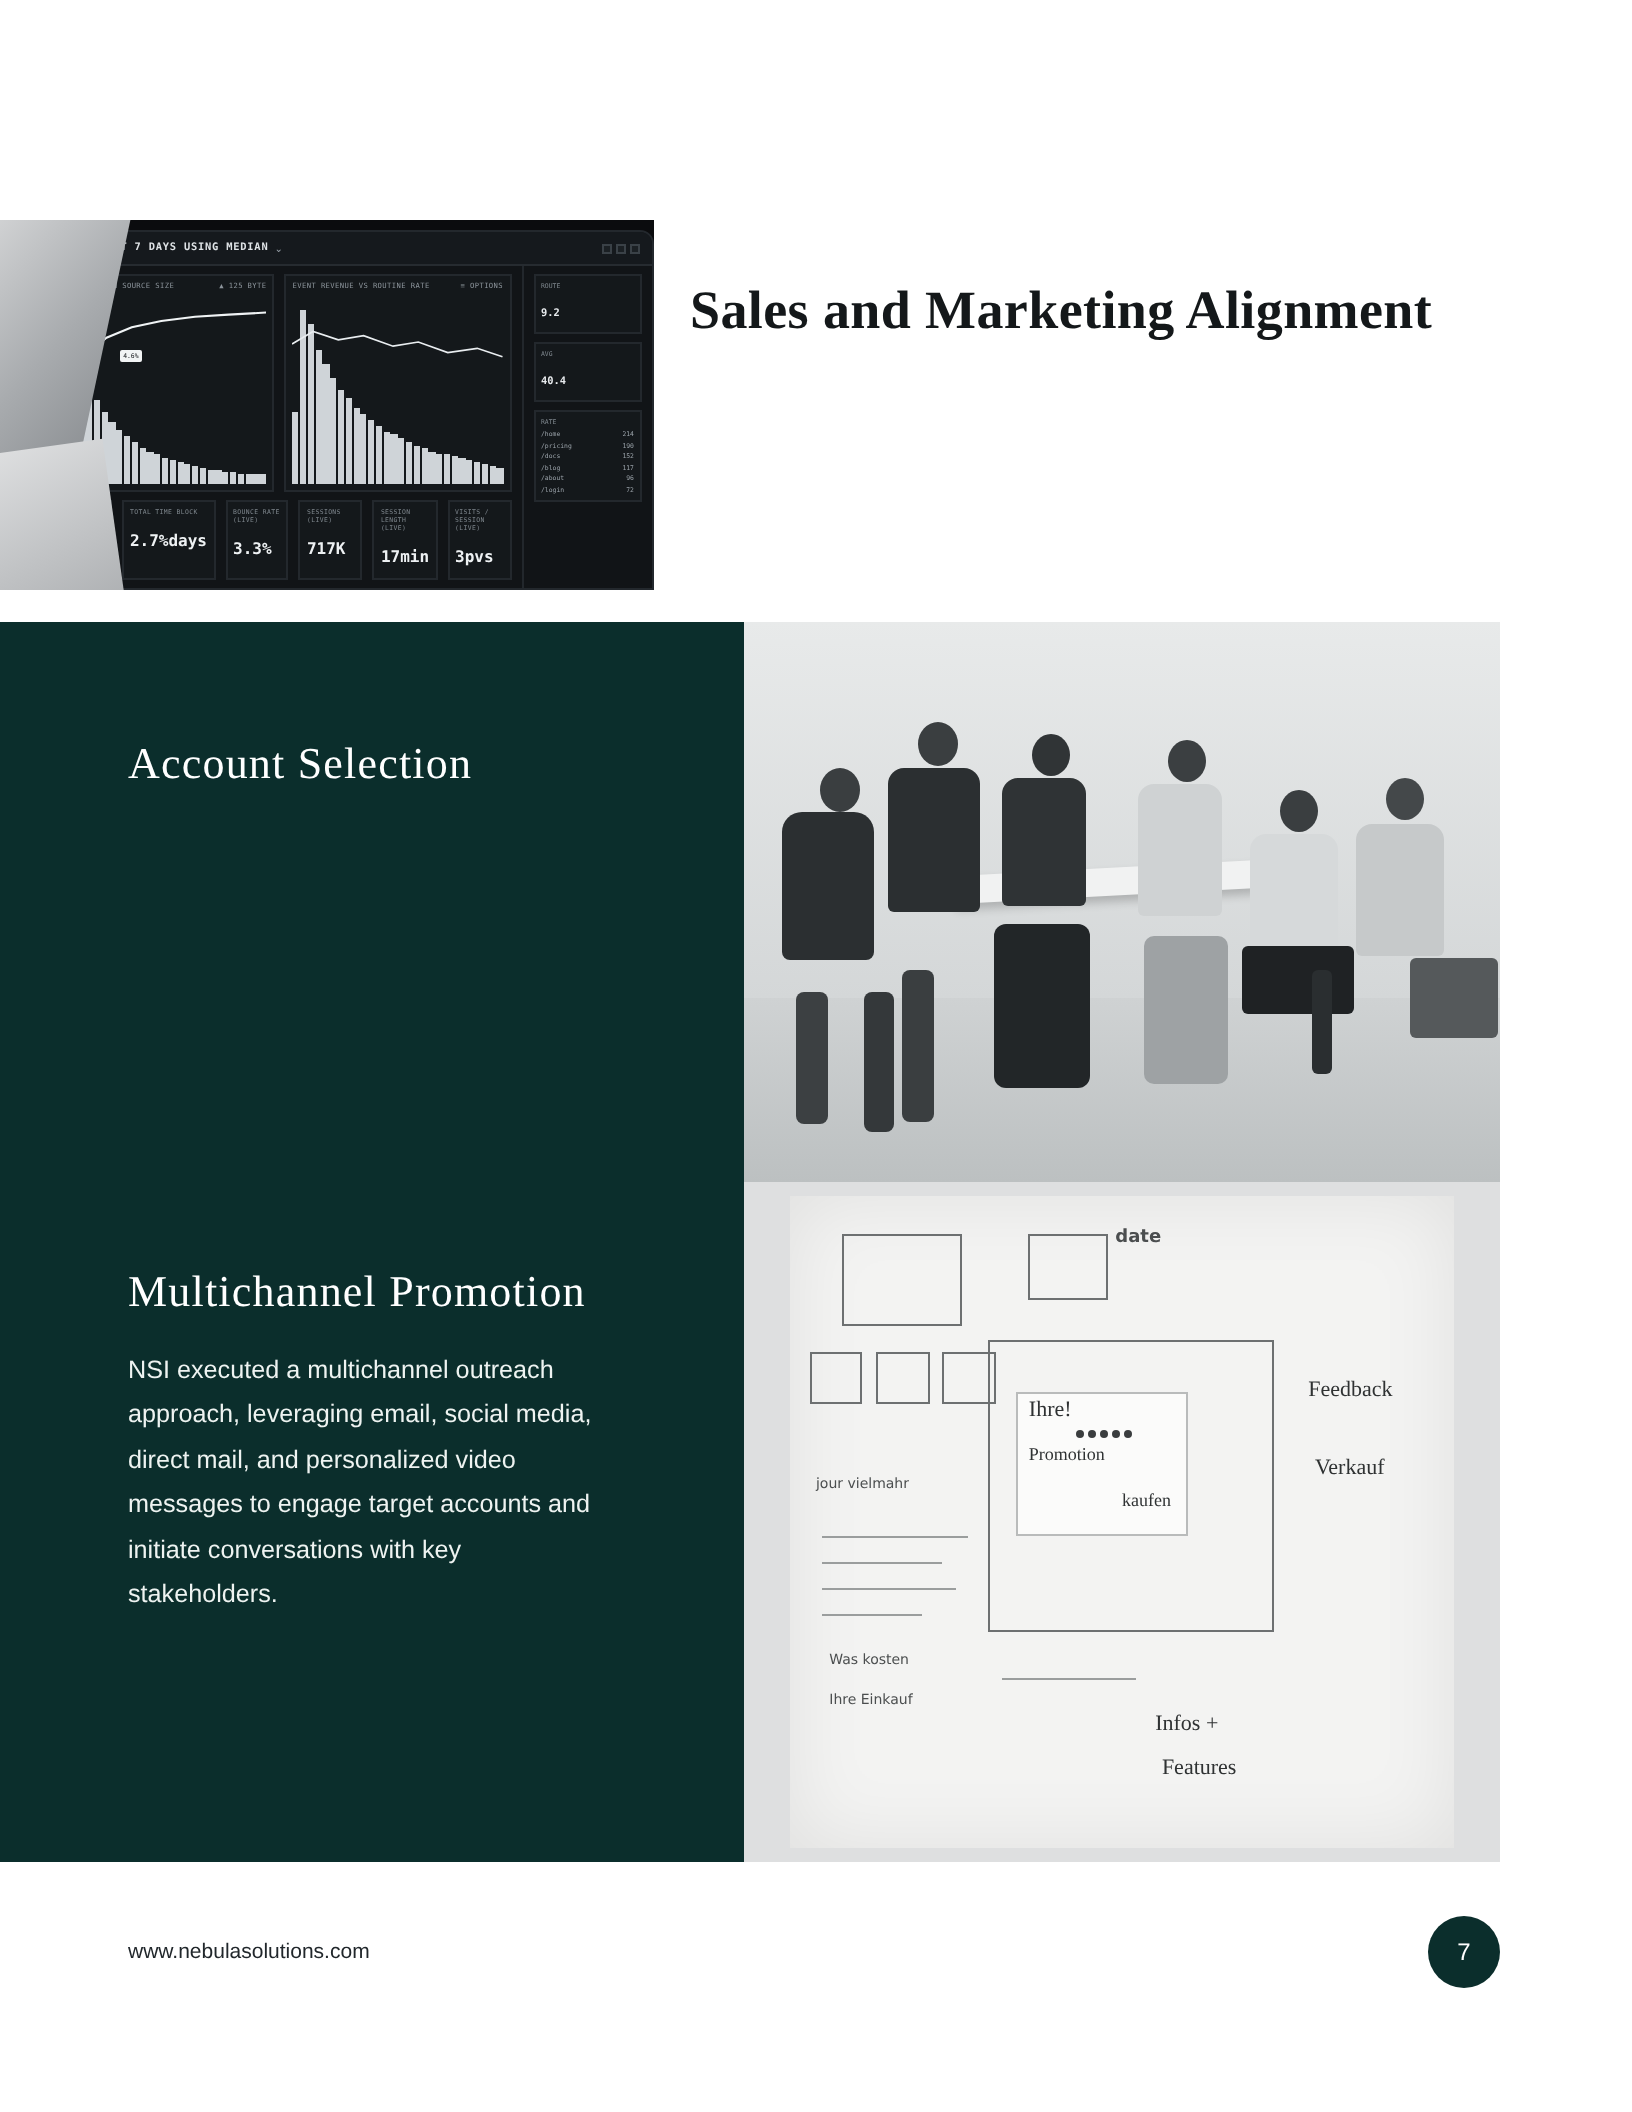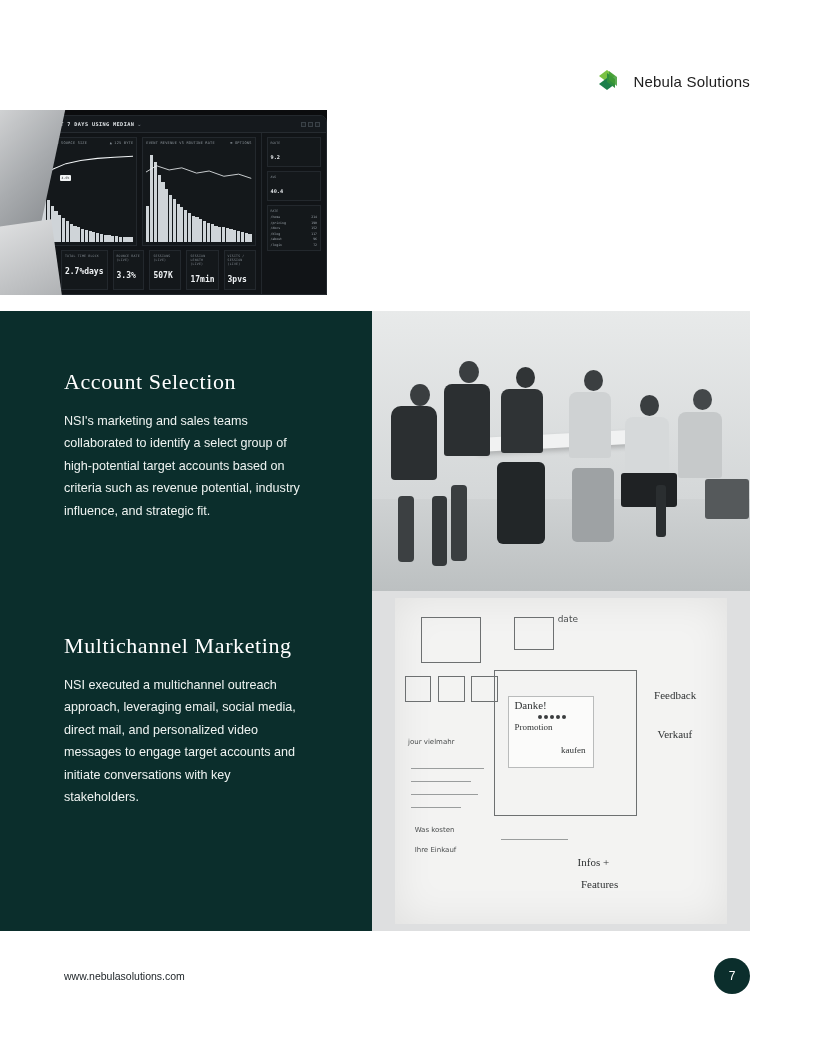--- a/index.html
+++ b/index.html
@@ -322,31 +322,20 @@
     display: flex;
     align-items: center;
     justify-content: center;
   }
 </style>
 </head>
 <body>
 
 <div class="page">
 
-  <div class="brand">
-    <span class="brand-logo">
-      <svg width="26" height="26" viewBox="0 0 26 26">
-        <polygon points="1,8 9,2 17,8 9,14" fill="#7ac143"></polygon>
-        <polygon points="1,16 9,10 17,16 9,22" fill="#1b7f4b"></polygon>
-        <polygon points="9,5 17,11 17,20 9,14" fill="#2f8f3e"></polygon>
-        <polygon points="11,3 19,9 19,18 11,12" fill="#3f9c35" opacity="0.85"></polygon>
-      </svg>
-    </span>
-    <span class="brand-name">Nebula Solutions</span>
-  </div>
 
   <div class="dash-wrap">
     <div class="dash">
       <div class="dash-topbar">
         <span class="t">USERS: LAST 7 DAYS USING MEDIAN</span>
         <span class="caret">⌄</span>
         <span class="dash-wins">
             <i></i>
             <i></i>
             <i></i>
@@ -447,21 +436,21 @@
             <div class="stat">
               <span class="lbl">TOTAL TIME BLOCK</span>
               <span class="val">2.7%days</span>
             </div>
             <div class="stat">
               <span class="lbl">BOUNCE RATE (LIVE)</span>
               <span class="val">3.3%</span>
             </div>
             <div class="stat">
               <span class="lbl">SESSIONS (LIVE)</span>
-              <span class="val">507K</span>
+              <span class="val">717K</span>
             </div>
             <div class="stat">
               <span class="lbl">SESSION LENGTH (LIVE)</span>
               <span class="val">17min</span>
             </div>
             <div class="stat">
               <span class="lbl">VISITS / SESSION (LIVE)</span>
               <span class="val">3pvs</span>
             </div>
           </div>
@@ -505,29 +494,29 @@
             </div>
           </div>
         </div>
       </div>
     </div>
     <div class="dash-corner"></div>
     <div class="dash-corner2"></div>
   </div>
 
   <div class="top-text">
+    <h1 class="top-title">Sales and Marketing Alignment</h1>
   </div>
 
   <div class="dark">
     <div class="sec one">
       <h2>Account Selection</h2>
-      <p>NSI's marketing and sales teams collaborated to identify a select group of high-potential target accounts based on criteria such as revenue potential, industry influence, and strategic fit.</p>
     </div>
     <div class="sec two">
-      <h2>Multichannel Marketing</h2>
+      <h2>Multichannel Promotion</h2>
       <p>NSI executed a multichannel outreach approach, leveraging email, social media, direct mail, and personalized video messages to engage target accounts and initiate conversations with key stakeholders.</p>
     </div>
   </div>
 
   <div class="photo photo-top">
     <div class="ph-wall"></div>
     <div class="ph-floor"></div>
     <div class="ph-table"></div>
 
     <div class="p-head" style="left:10%;top:26%;width:20px;height:22px;"></div>
@@ -555,34 +544,34 @@
     <div class="p-head" style="left:85%;top:28%;width:19px;height:21px;background:#44484a;"></div>
     <div class="p-body person" style="left:81%;top:36%;width:44px;height:66px;background:#c6c9ca;"></div>
     <div class="chair" style="left:88%;top:60%;width:44px;height:40px;background:#55595b;"></div>
   </div>
 
   <div class="photo photo-bot">
     <div class="wb">
       <div class="wb-box" style="left:30%;top:22%;width:43%;height:45%;"></div>
 
       <div class="wb-note" style="left:34%;top:30%;width:26%;height:22%;"></div>
-      <span class="wb-hand" style="left:36%;top:31%;">Danke!</span>
+      <span class="wb-hand" style="left:36%;top:31%;">Ihre!</span>
       <span class="wb-hand" style="left:36%;top:38%;font-size:9px;">Promotion</span>
       <span class="wb-hand" style="left:50%;top:45%;font-size:9px;">kaufen</span>
 
       <div class="wb-dots" style="left:43%;top:36%;grid-template-columns:repeat(5,4px);">
         <i></i>
           <i></i>
           <i></i>
           <i></i>
           <i></i>
       </div>
 
       <div class="wb-box" style="left:36%;top:6%;width:12%;height:10%;"></div>
-      <span class="wb-scribble" style="left:49%;top:5%;">date</span>
+      <span class="wb-scribble" style="left:49%;top:5%;font-weight:bold;">date</span>
 
       <span class="wb-hand" style="left:78%;top:28%;">Feedback</span>
       <span class="wb-hand" style="left:79%;top:40%;">Verkauf</span>
       <span class="wb-hand" style="left:55%;top:79%;">Infos +</span>
       <span class="wb-hand" style="left:56%;top:86%;">Features</span>
 
       <span class="wb-scribble" style="left:4%;top:43%;font-size:7px;">jour vielmahr</span>
       <span class="wb-scribble" style="left:6%;top:70%;font-size:7px;">Was kosten</span>
       <span class="wb-scribble" style="left:6%;top:76%;font-size:7px;">Ihre Einkauf</span>
 

